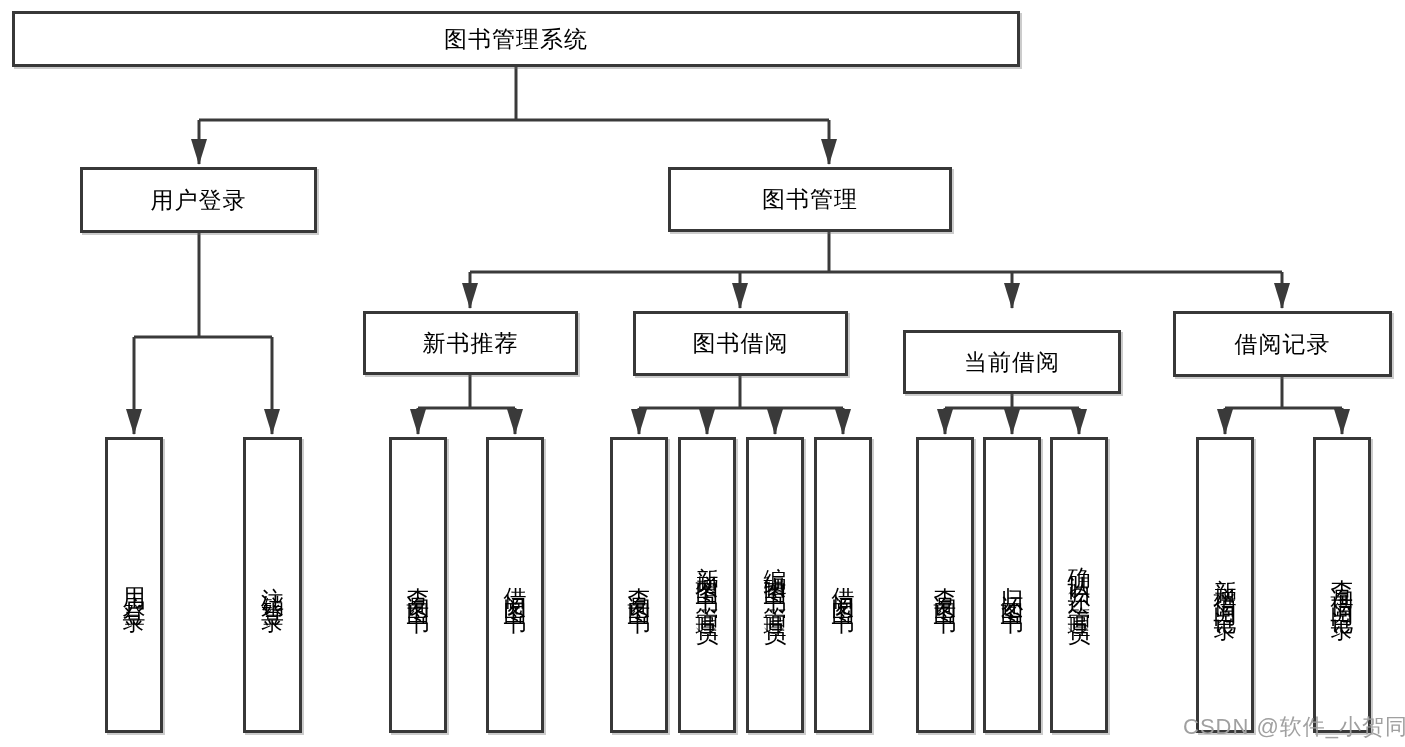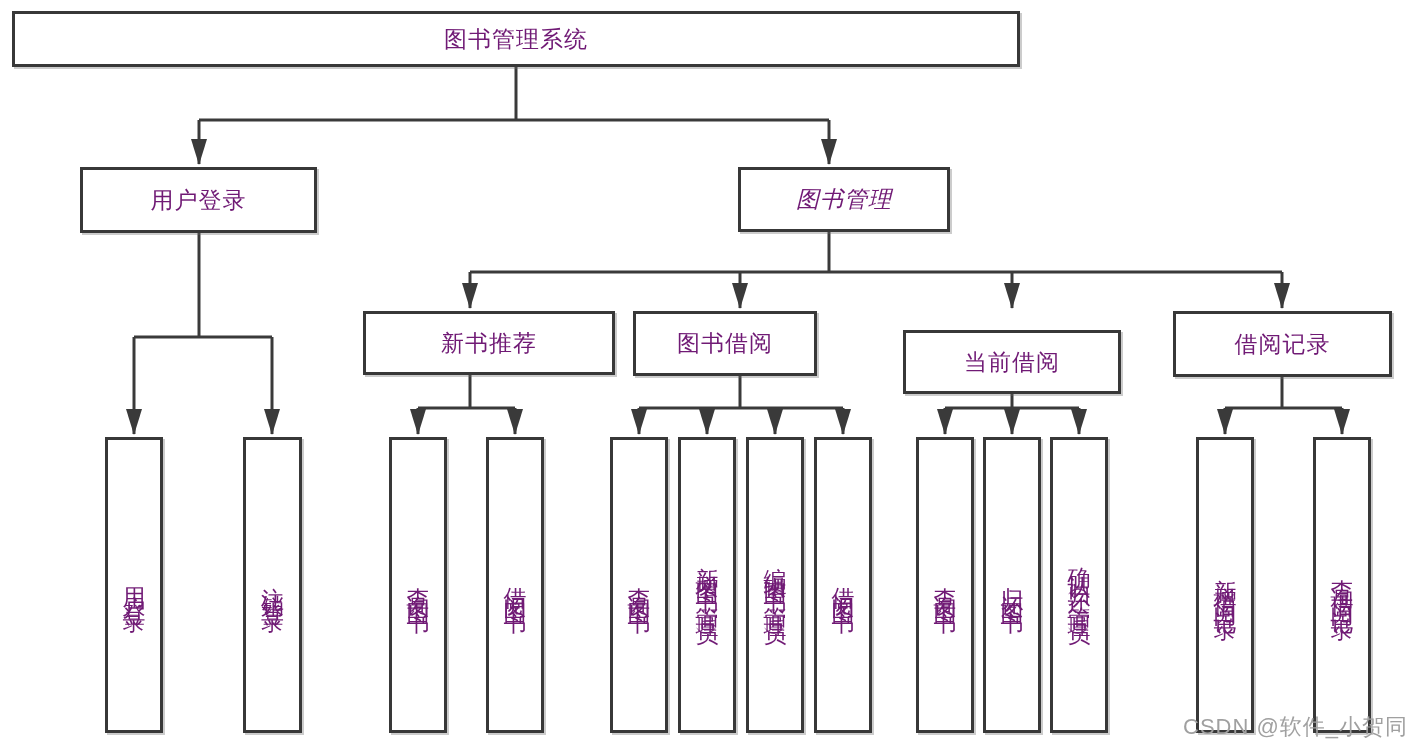--- a/index.html
+++ b/index.html
@@ -25,21 +25,21 @@
   .node {
     position: absolute;
     box-sizing: border-box;
     background: #ffffff;
     border: 3px solid #383838;
     display: flex;
     align-items: center;
     justify-content: center;
     font-size: 23px;
     letter-spacing: 1px;
-    color: #701a75;
+    color: #000000;
     z-index: 2;
     box-shadow: 2px 2px 0 rgba(110,110,110,0.35);
   }
   .leaf {
     writing-mode: vertical-rl;
     text-orientation: mixed;
     letter-spacing: 8px;
     font-size: 23px;
     line-height: 1;
   }
@@ -117,24 +117,24 @@
       <path d="M1282 377 V408"></path>
       <path d="M1225 408 H1342"></path>
       <path d="M1225 408 V434" marker-end="url(#arrow)"></path>
       <path d="M1342 408 V434" marker-end="url(#arrow)"></path>
     </g>
   </svg>
 
   <div class="node" style="left:12px; top:11px; width:1008px; height:56px;">图书管理系统</div>
 
   <div class="node" style="left:80px; top:167px; width:237px; height:66px;">用户登录</div>
-  <div class="node" style="left:738px; top:167px; width:212px; height:65px;font-style:italic;">图书管理</div>
+  <div class="node" style="left:668px; top:167px; width:284px; height:65px;">图书管理</div>
 
-  <div class="node" style="left:363px; top:311px; width:252px; height:64px;">新书推荐</div>
-  <div class="node" style="left:633px; top:311px; width:184px; height:65px;font-family:Liberation Serif, serif;">图书借阅</div>
+  <div class="node" style="left:363px; top:311px; width:215px; height:64px;">新书推荐</div>
+  <div class="node" style="left:633px; top:311px; width:215px; height:65px;font-family:Liberation Serif, serif;">图书借阅</div>
   <div class="node" style="left:903px; top:311px; width:218px; height:64px;margin-top:19px;">当前借阅</div>
   <div class="node" style="left:1173px; top:311px; width:219px; height:66px;">借阅记录</div>
 
   <div class="node leaf" style="left:105px; top:437px; width:58px; height:296px;">用户登录</div>
   <div class="node leaf" style="left:243px; top:437px; width:59px; height:296px;">注销登录</div>
 
   <div class="node leaf" style="left:389px; top:437px; width:58px; height:296px;">查询图书</div>
   <div class="node leaf" style="left:486px; top:437px; width:58px; height:296px;">借阅图书</div>
 
   <div class="node leaf" style="left:610px; top:437px; width:58px; height:296px;">查询图书</div>

